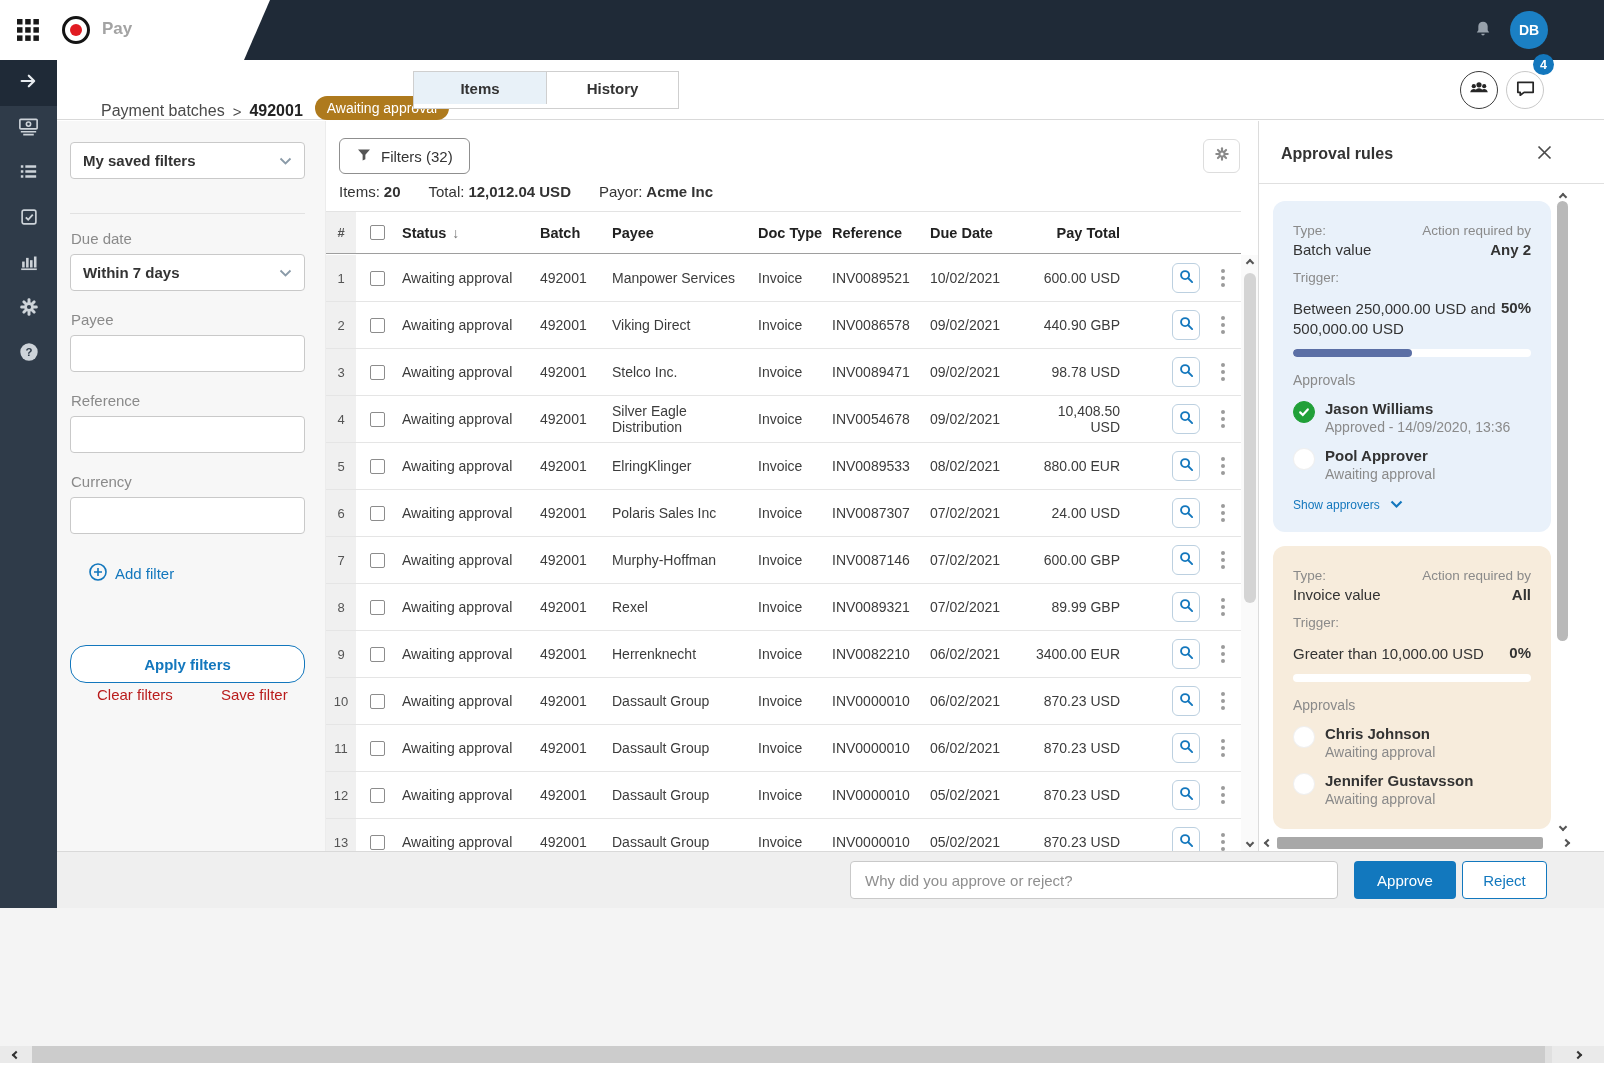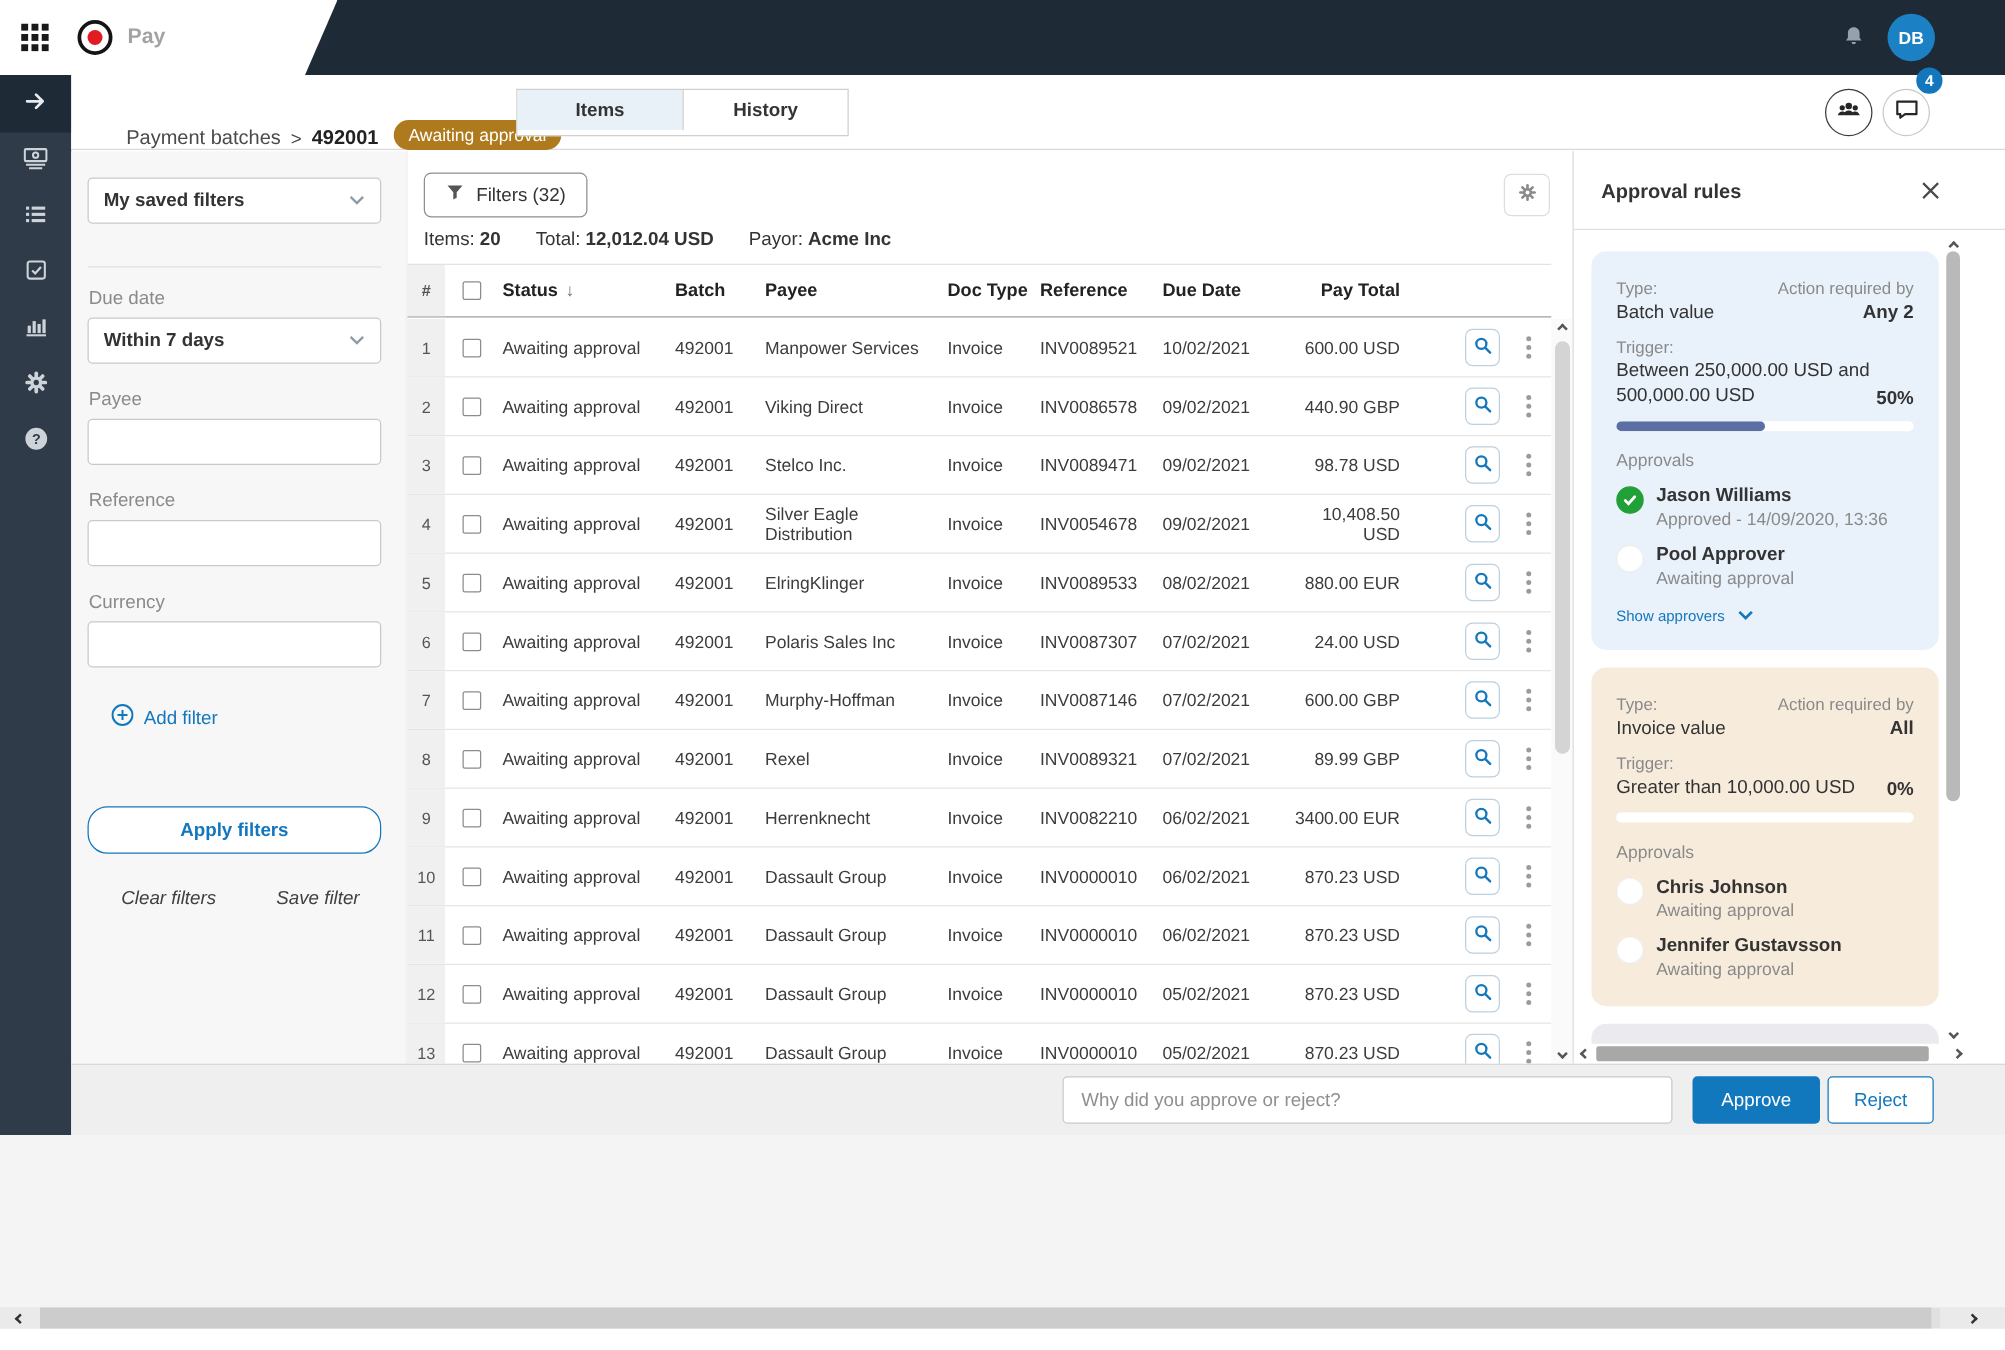--- a/index.html
+++ b/index.html
@@ -60,21 +60,21 @@
          padding:0 12px; font-size:15px; color:#333; }
   .fld.select { justify-content:space-between; font-weight:bold; cursor:pointer; }
   .fld input { border:none; outline:none; width:100%; font-size:15px; font-family:inherit; color:#333; background:transparent; }
   .flabel { position:absolute; left:14px; font-size:15px; color:#8a8a8a; }
   .fdivider { position:absolute; left:13px; top:92px; width:235px; height:1px; background:#e2e2e2; }
   .addfilter { position:absolute; left:32px; top:442px; display:flex; align-items:center; gap:8px;
                color:#1377bd; font-size:15px; cursor:pointer; }
   .applybtn { position:absolute; left:13px; top:524px; width:235px; height:38px; background:#fff;
               border:1px solid #1377bd; border-radius:16px; color:#1377bd; font-size:15px; font-weight:bold;
               font-family:inherit; cursor:pointer; }
-  .flink { position:absolute; top:589px; font-size:15px; color:#404040; cursor:pointer;font-style:italic; }
+  .flink { position:absolute; top:565px; font-size:15px; color:#b91c1c; cursor:pointer; }
   .flink.clear { left:40px; } .flink.save { left:164px; }
 
   
   .tregion { position:absolute; left:268px; top:0; width:933px; height:730px; background:#fff;
              border-left:1px solid #ececec; }
   .filtersbtn { position:absolute; left:13px; top:17px; height:36px; padding:0 16px; background:#fff;
                 border:1px solid #8f8f8f; border-radius:6px; display:flex; align-items:center; gap:9px;
                 font-size:15px; color:#333; font-family:inherit; cursor:pointer; }
   .gearbtn { position:absolute; right:18px; top:18px; width:37px; height:34px; background:#fff;
              border:1px solid #ddd; border-radius:6px; display:flex; align-items:center; justify-content:center; cursor:pointer; }
@@ -121,21 +121,21 @@
   .rp-title { position:absolute; left:22px; top:24px; font-size:16px; font-weight:bold; color:#333; }
   .rp-close { position:absolute; right:52px; top:24px; cursor:pointer; }
   .rules-list { position:absolute; left:14px; top:80px; width:290px; height:634px; overflow:hidden; }
   .rule-card { width:278px; border-radius:12px; padding:20px; margin-bottom:14px; }
   .rule-head { display:flex; justify-content:space-between; }
   .rh-right { text-align:right; }
   .rl { font-size:13.5px; color:#8a8a8a; line-height:19px; }
   .rv { font-size:15px; color:#333; line-height:20px; }
   .rv.bold { font-weight:bold; }
   .trig-label { margin-top:8px; }
-  .trigger-row { display:flex; justify-content:space-between; align-items:flex-end; }
+  .trigger-row { display:flex; justify-content:space-between; align-items:flex-start;margin-top:12px; }
   .trig-text { width:205px; }
   .pct { font-size:15px; font-weight:bold; color:#333; }
   .progress { margin-top:10px; height:8px; background:#fff; border-radius:4px; overflow:hidden; }
   .progress-fill { height:8px; background:#5b6fa5; border-radius:4px; }
   .approvals-label { margin-top:14px; font-size:14px; }
   .approver { display:flex; gap:10px; margin-top:9px; align-items:flex-start; }
   .appr-circle { flex:0 0 22px; width:22px; height:22px; border-radius:50%; background:#fff;
                  border:1px solid rgba(0,0,0,0.06); display:flex; align-items:center; justify-content:center; margin-top:2px; }
   .appr-circle .check { display:none; }
   .appr-circle.approved { background:#21a038; border-color:#21a038; }

